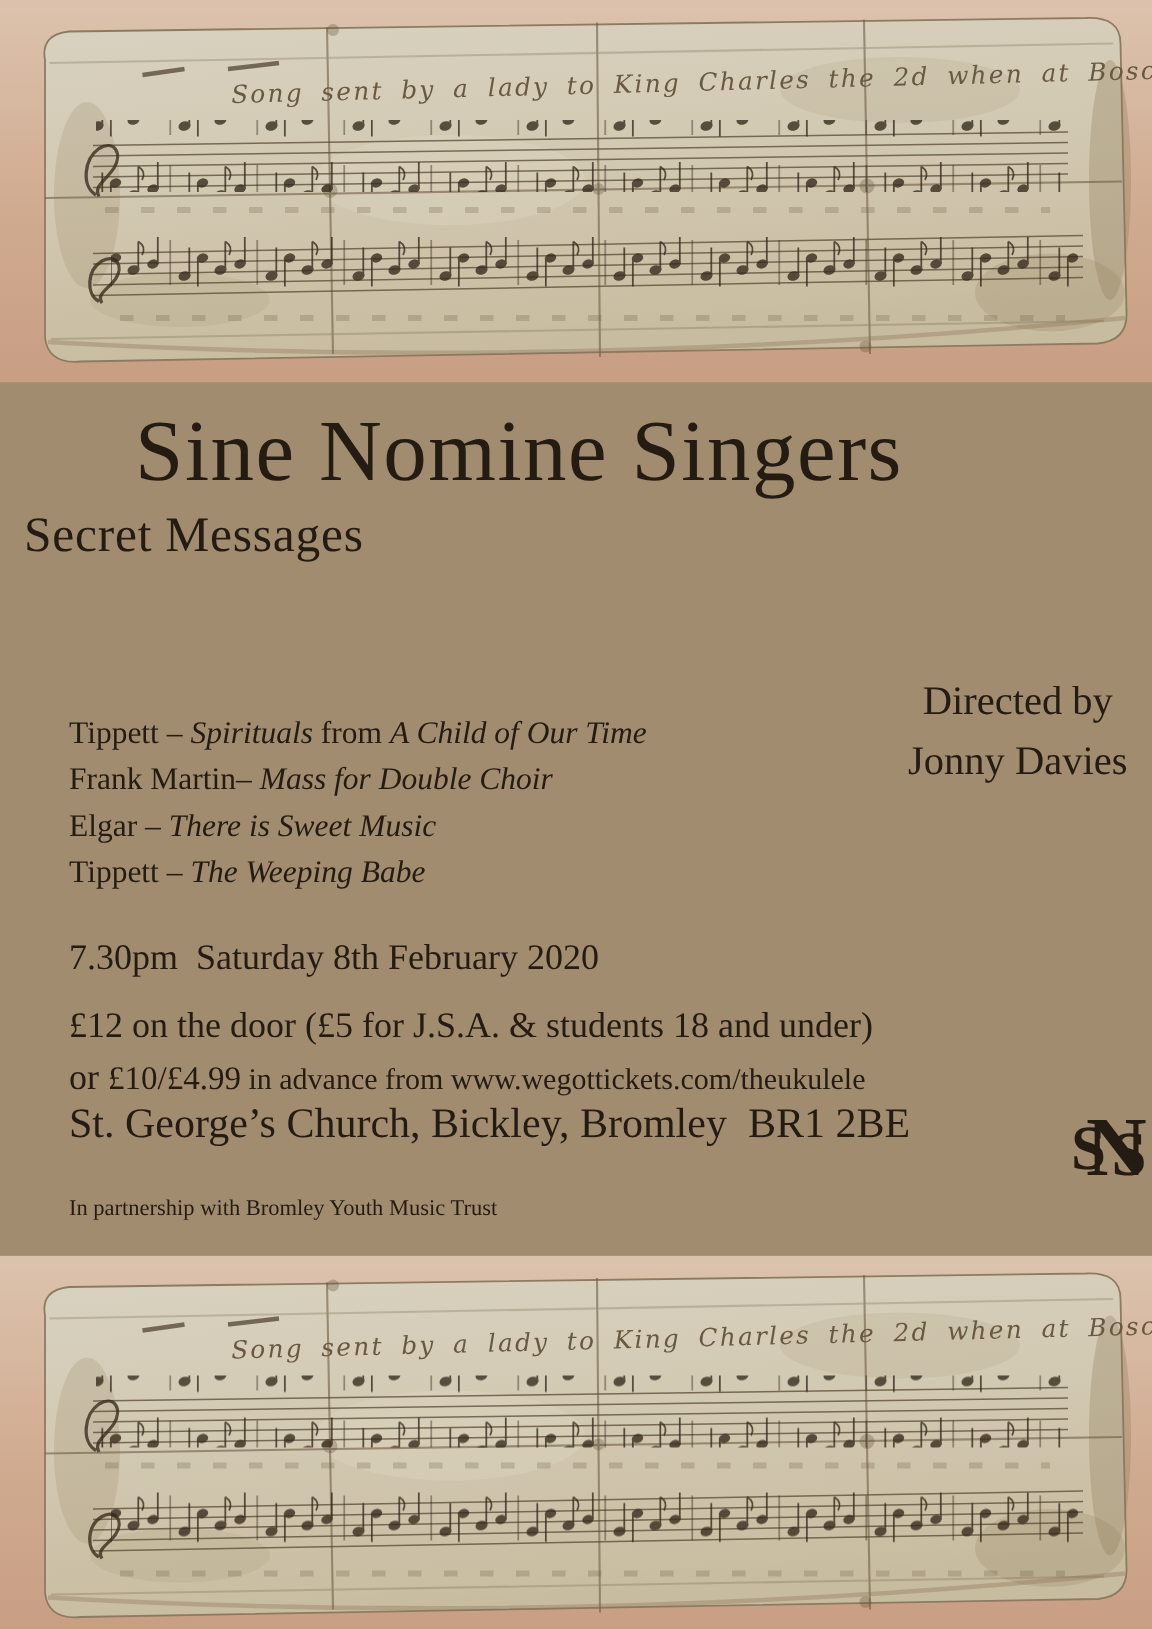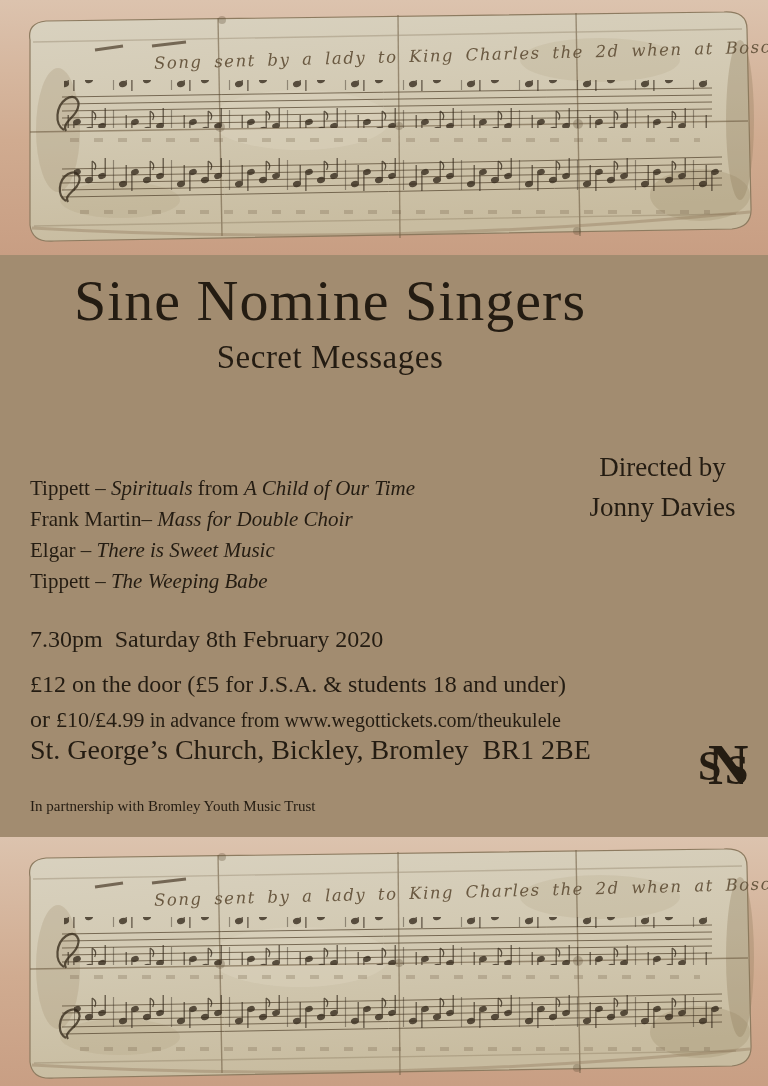--- a/index.html
+++ b/index.html
@@ -6,24 +6,24 @@
   .poster{
     position:relative;width:768px;height:1086px;margin:0 auto;
     background:#a28c70;overflow:hidden;
     font-family:"Liberation Serif", serif;color:#241c12;
   }
   .strip{position:absolute;left:0;width:768px;overflow:hidden;}
   .strip.top{top:0;height:255px;}
   .strip.bottom{top:837px;height:249px;}
   .ms{display:block;width:768px;height:255px;}
 
-  .content{position:absolute;top:255px;left:0;width:660px;height:582px;}
+  .content{position:absolute;top:255px;left:16px;width:660px;height:582px;}
   .title{position:absolute;top:12px;left:0;width:100%;text-align:center;
          font-size:58px;letter-spacing:1px;white-space:pre;}
-  .subtitle{position:absolute;top:84px;left:0;width:100%;text-align:center;
+  .subtitle{position:absolute;top:84px;left:0;width:100%;text-align:left;
             font-size:33px;letter-spacing:0.5px;}
 
   .program{position:absolute;left:30px;top:170px;font-size:21px;line-height:31px;margin-top:48px;}
   .it{font-style:italic;}
 
   .directed{position:absolute;left:570px;top:192px;width:185px;text-align:center;
             font-size:27px;line-height:40px;}
 
   .det{position:absolute;left:30px;white-space:pre;}
   .d-date{top:371px;font-size:24px;}

